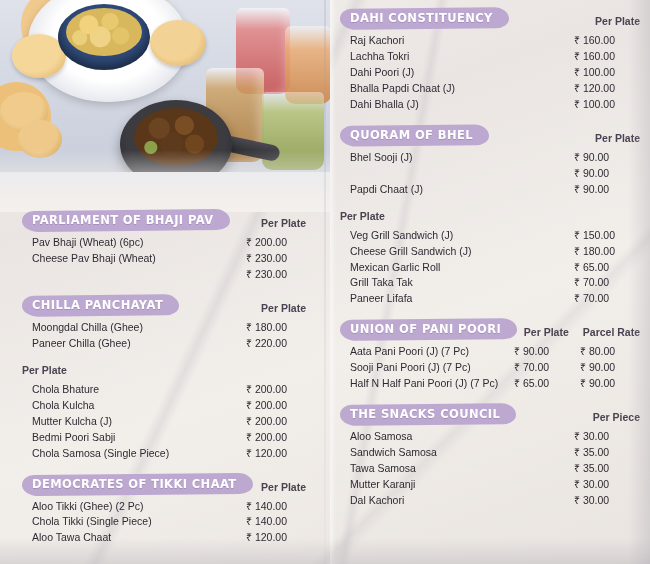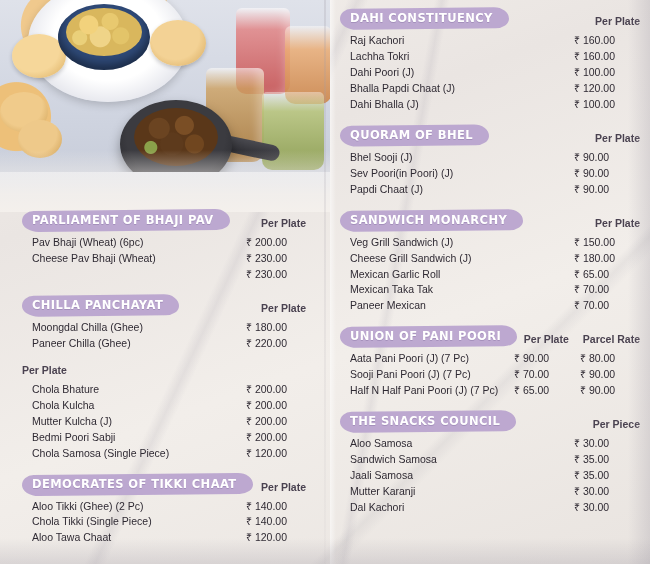--- a/index.html
+++ b/index.html
@@ -413,36 +413,32 @@
             <span>Per Plate</span>
           </div>
         </div>
         <div class="items">
           <div class="item">
             <span class="nm">Bhel Sooji (J)</span>
             <span class="sp"></span>
             <span class="pr">₹ 90.00</span>
           </div>
           <div class="item">
-            <span class="nm">Sev Poori(in Poori) (J)</span>
             <span class="sp"></span>
             <span class="pr">₹ 90.00</span>
           </div>
           <div class="item">
             <span class="nm">Papdi Chaat (J)</span>
             <span class="sp"></span>
             <span class="pr">₹ 90.00</span>
           </div>
         </div>
       </div>
       <div class="section">
         <div class="sec-head">
-          <div class="sec-title-wrap">
-            <div class="sec-title">SANDWICH MONARCHY</div>
-          </div>
           <div class="rate-heads">
             <span>Per Plate</span>
           </div>
         </div>
         <div class="items">
           <div class="item">
             <span class="nm">Veg Grill Sandwich (J)</span>
             <span class="sp"></span>
             <span class="pr">₹ 150.00</span>
           </div>
@@ -450,26 +446,26 @@
             <span class="nm">Cheese Grill Sandwich (J)</span>
             <span class="sp"></span>
             <span class="pr">₹ 180.00</span>
           </div>
           <div class="item">
             <span class="nm">Mexican Garlic Roll</span>
             <span class="sp"></span>
             <span class="pr">₹ 65.00</span>
           </div>
           <div class="item">
-            <span class="nm">Mexican Taka Tak</span>
+            <span class="nm">Grill Taka Tak</span>
             <span class="sp"></span>
             <span class="pr">₹ 70.00</span>
           </div>
           <div class="item">
-            <span class="nm">Paneer Mexican</span>
+            <span class="nm">Paneer Lifafa</span>
             <span class="sp"></span>
             <span class="pr">₹ 70.00</span>
           </div>
         </div>
       </div>
       <div class="section">
         <div class="sec-head">
           <div class="sec-title-wrap">
             <div class="sec-title">UNION OF PANI POORI</div>
           </div>
@@ -513,21 +509,21 @@
             <span class="nm">Aloo Samosa</span>
             <span class="sp"></span>
             <span class="pr">₹ 30.00</span>
           </div>
           <div class="item">
             <span class="nm">Sandwich Samosa</span>
             <span class="sp"></span>
             <span class="pr">₹ 35.00</span>
           </div>
           <div class="item">
-            <span class="nm">Jaali Samosa</span>
+            <span class="nm">Tawa Samosa</span>
             <span class="sp"></span>
             <span class="pr">₹ 35.00</span>
           </div>
           <div class="item">
             <span class="nm">Mutter Karanji</span>
             <span class="sp"></span>
             <span class="pr">₹ 30.00</span>
           </div>
           <div class="item">
             <span class="nm">Dal Kachori</span>

